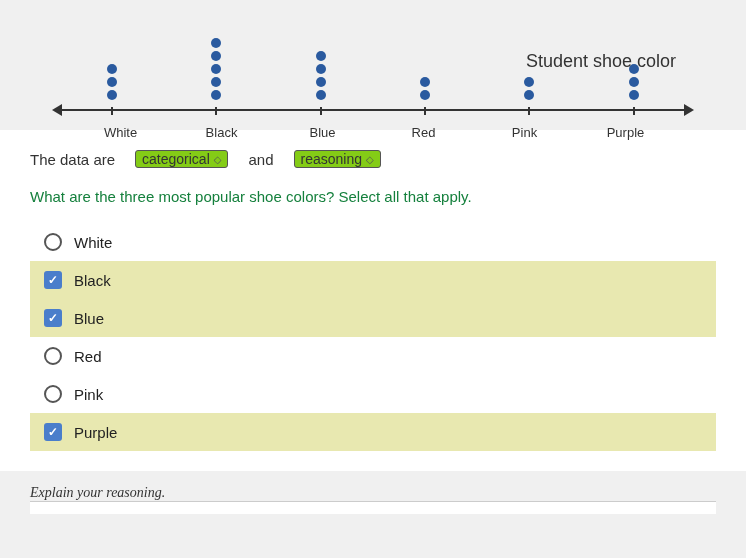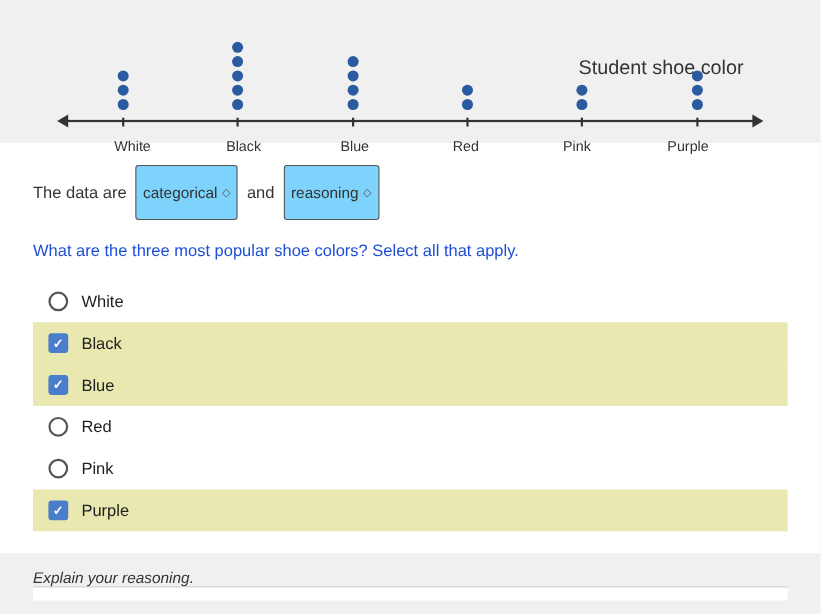--- a/index.html
+++ b/index.html
@@ -130,48 +130,48 @@
     .main-content {
       background: white;
       padding: 20px 30px;
       margin: 0;
     }
 
     
     .data-type-row {
       display: flex;
       align-items: center;
-      gap: 8px;
+      gap: 20px;
       margin-bottom: 18px;
       font-size: 15px;
       color: #333;
     }
 
     .select-box {
       border: 1px solid #555;
       border-radius: 3px;
-      padding: 16px 6px;
+      padding: 0 6px;
       font-size: 14px;
       display: inline-flex;
       align-items: center;
       gap: 4px;
-      background: #7dd3fc;
+      background: #84cc16;
       cursor: pointer;
       user-select: none;
     }
 
     .select-box .arrows {
       font-size: 10px;
       color: #555;
     }
 
     
     .question {
       font-size: 15px;
-      color: #1d4ed8;
+      color: #15803d;
       margin-bottom: 16px;
       line-height: 1.4;
     }
 
     
     .choices {
       display: flex;
       flex-direction: column;
       gap: 0;
     }
@@ -216,20 +216,21 @@
       font-size: 12px;
       font-weight: bold;
     }
 
     
     .explain-section {
       padding: 14px 30px 0 30px;
       font-size: 14px;
       color: #333;
       font-style: italic;
+      font-family: Liberation Serif, serif;
     }
 
     .explain-input {
       width: 100%;
       border: none;
       border-top: 1px solid #ccc;
       background: white;
       padding: 6px 0;
       font-size: 14px;
     }

